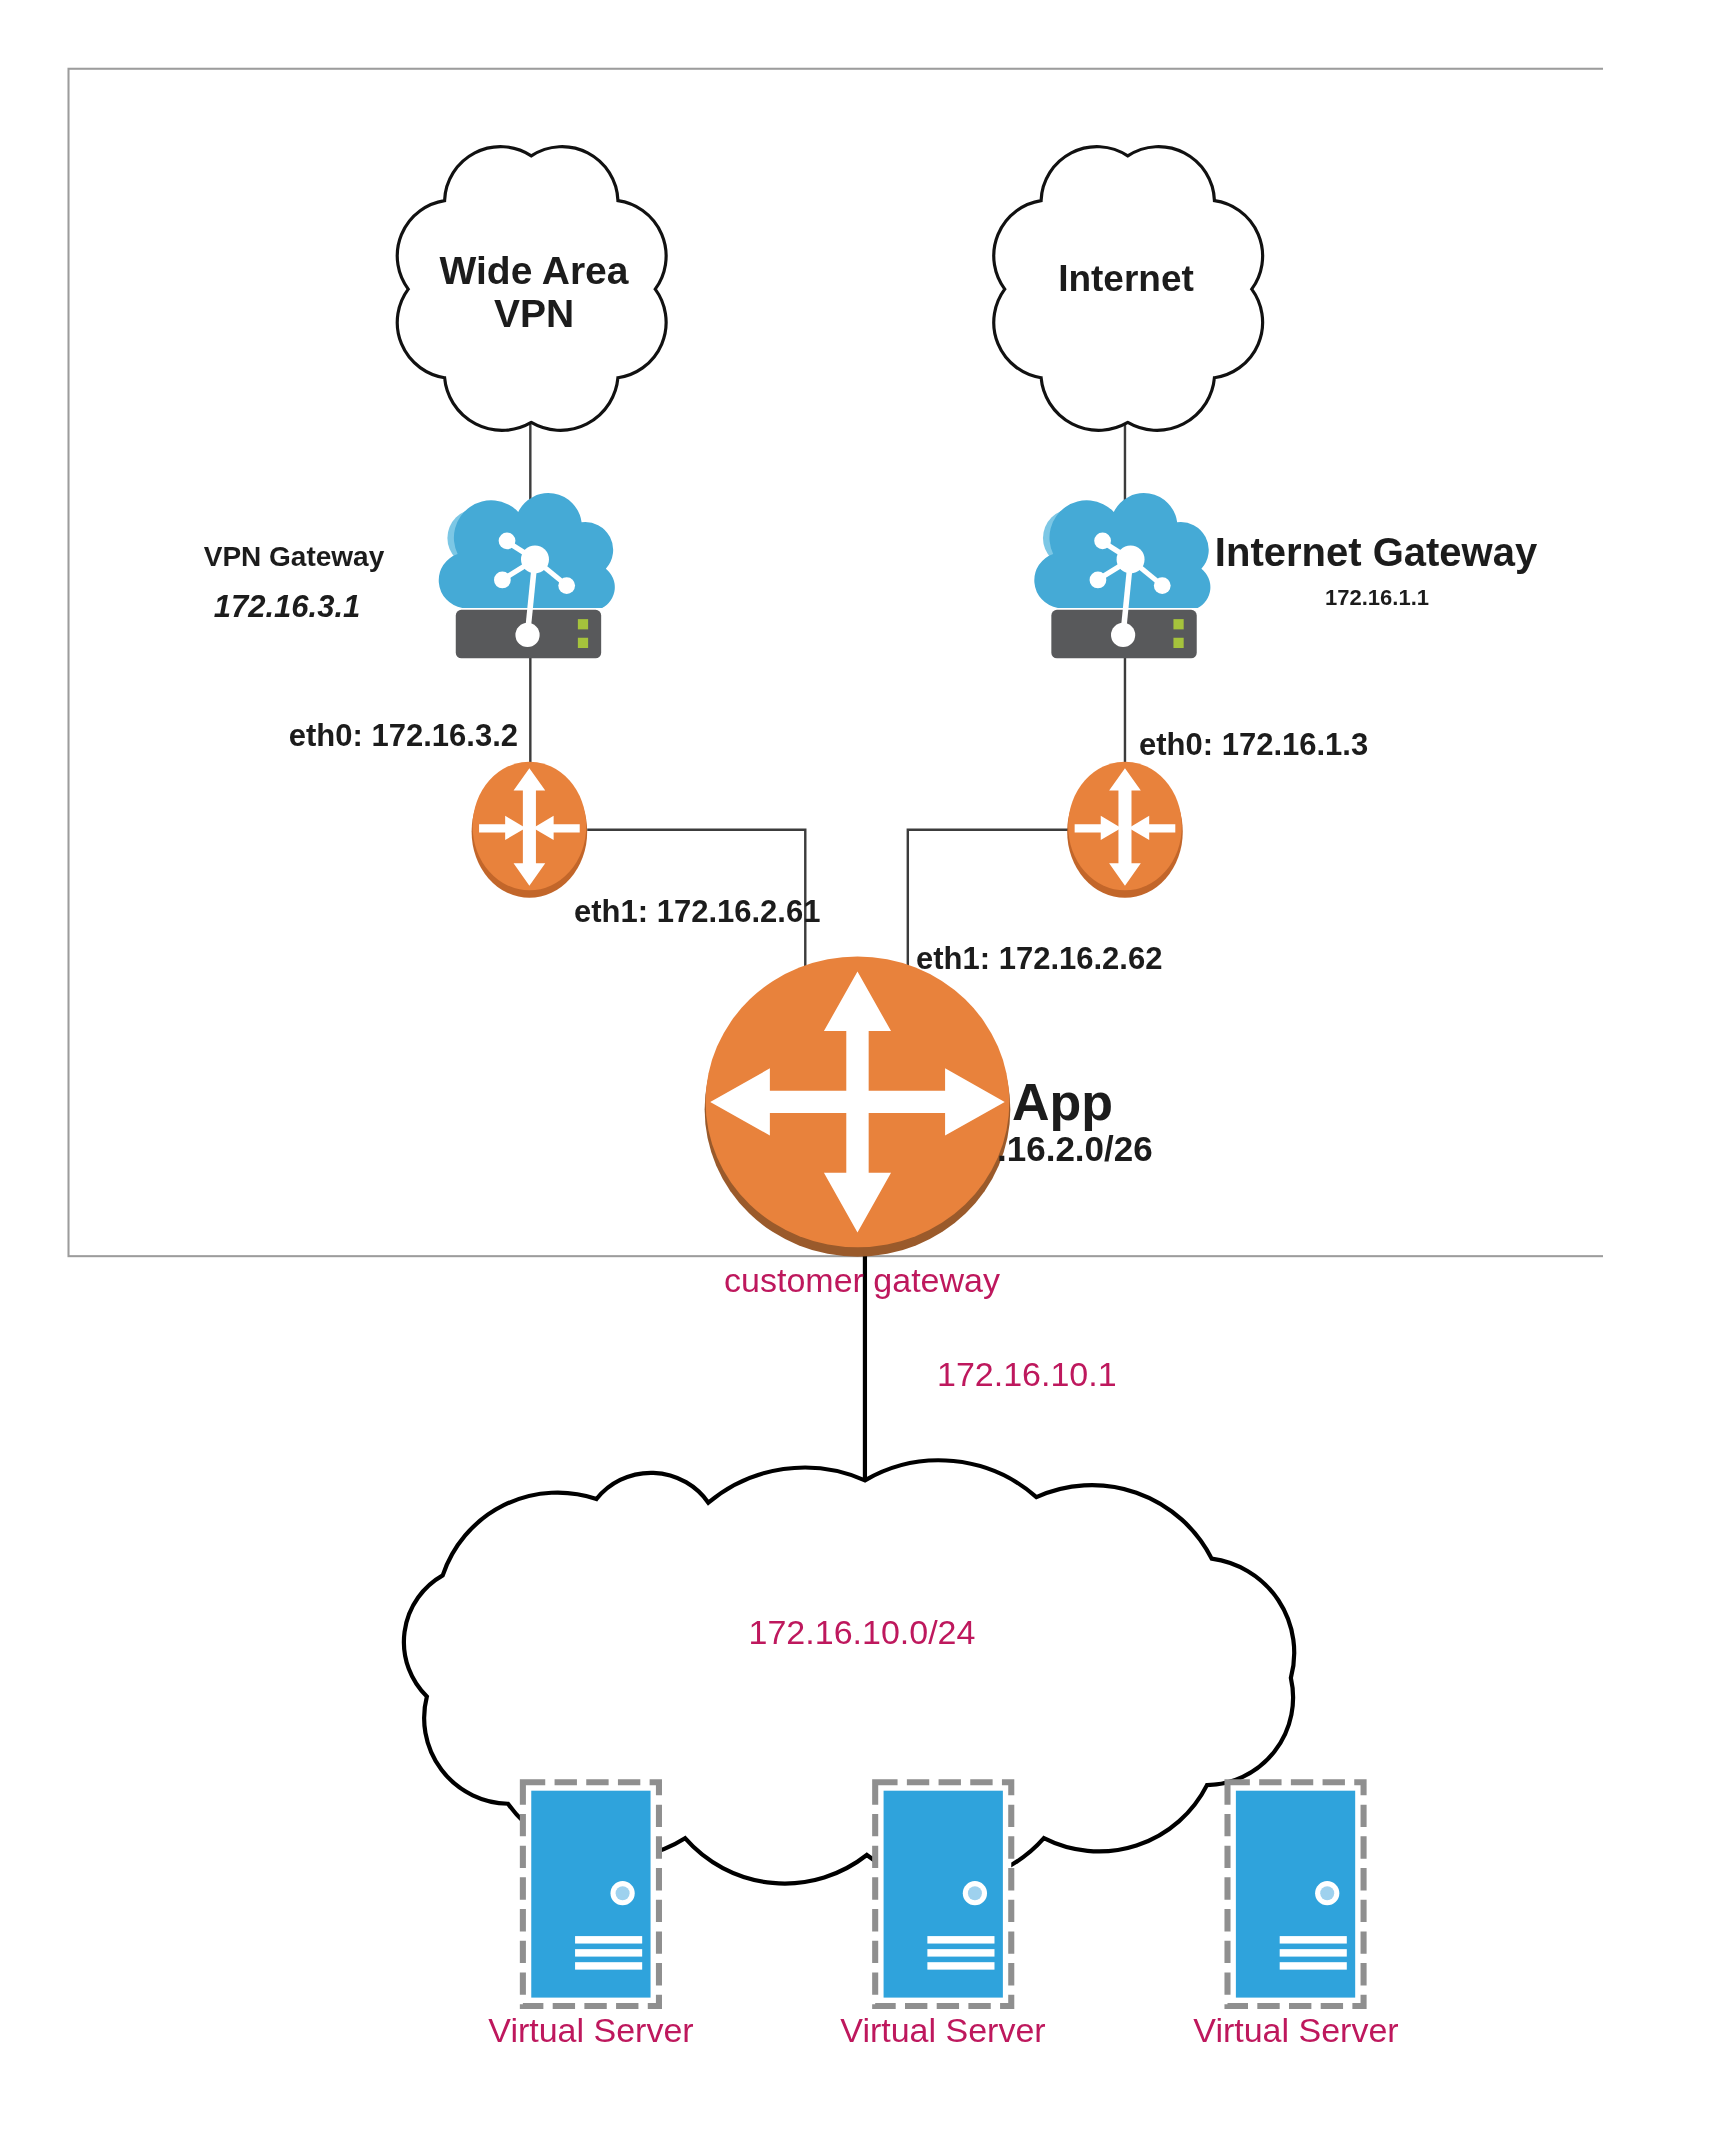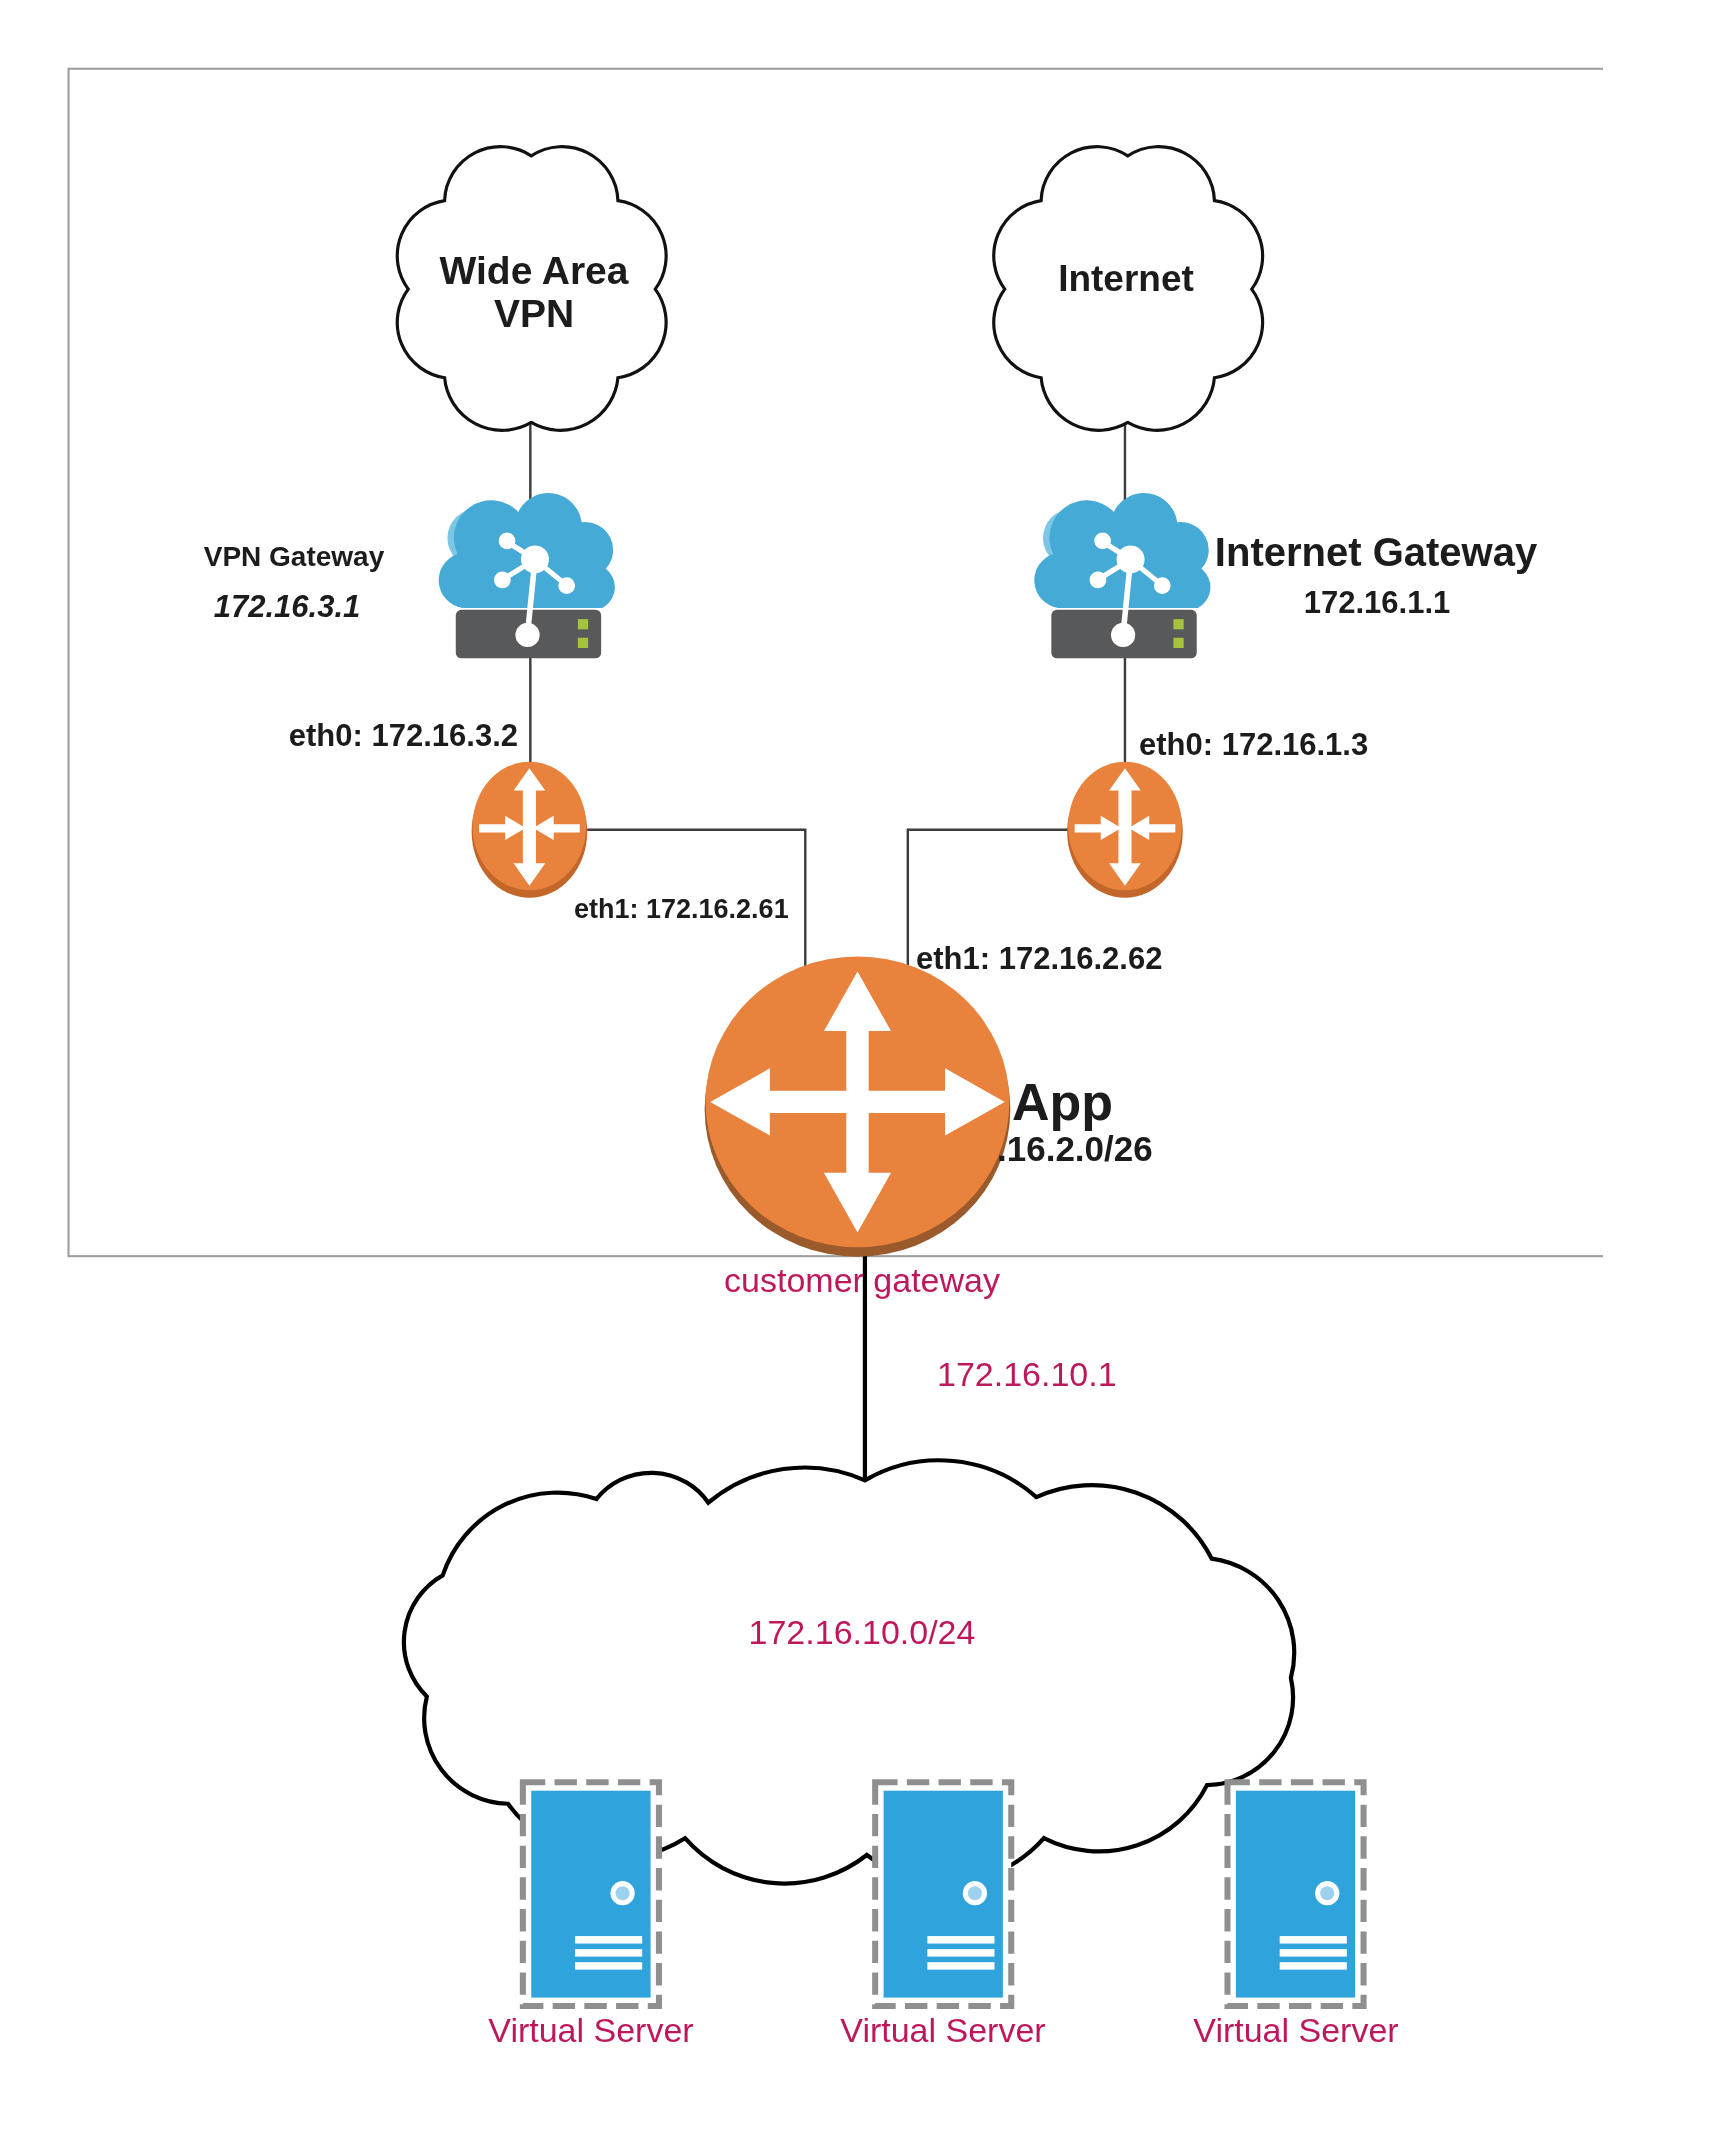--- a/index.html
+++ b/index.html
@@ -123,26 +123,26 @@
   </svg>
 
   <div class="lbl semibold center" style="left:534px;top:250px;font-size:39px;">Wide Area</div>
   <div class="lbl semibold center" style="left:534px;top:293px;font-size:39px;">VPN</div>
   <div class="lbl semibold center" style="left:1126px;top:259px;font-size:37px;">Internet</div>
 
   <div class="lbl semibold center" style="left:294px;top:542px;font-size:28px;">VPN Gateway</div>
   <div class="lbl semibold center" style="left:287px;top:590px;font-size:31px;font-style:italic;">172.16.3.1</div>
 
   <div class="lbl semibold center" style="left:1376px;top:531px;font-size:40px;">Internet Gateway</div>
-  <div class="lbl semibold center" style="left:1377px;top:586px;font-size:31px;">172.16.1.1</div>
+  <div class="lbl semibold center" style="left:1377px;top:586px;font-size:22px;">172.16.1.1</div>
 
   <div class="lbl semibold right" style="left:518px;top:719px;font-size:31px;">eth0: 172.16.3.2</div>
   <div class="lbl semibold" style="left:1139px;top:728px;font-size:31px;">eth0: 172.16.1.3</div>
 
-  <div class="lbl semibold" style="left:574px;top:895px;font-size:27px;">eth1: 172.16.2.61</div>
+  <div class="lbl semibold" style="left:574px;top:895px;font-size:31px;">eth1: 172.16.2.61</div>
   <div class="lbl semibold" style="left:916px;top:942px;font-size:31px;">eth1: 172.16.2.62</div>
 
   <div class="lbl semibold" style="left:1012px;top:1074px;font-size:52px;">App</div>
   <div class="lbl semibold" style="left:997px;top:1130px;font-size:35px;">.16.2.0/26</div>
 
   <div class="lbl regular center" style="left:862px;top:1262px;font-size:34px;">customer gateway</div>
   <div class="lbl regular" style="left:893px;top:1356px;font-size:34px;margin-left:44px;">172.16.10.1</div>
 
   <div class="lbl regular center" style="left:862px;top:1614px;font-size:34px;">172.16.10.0/24</div>
 

